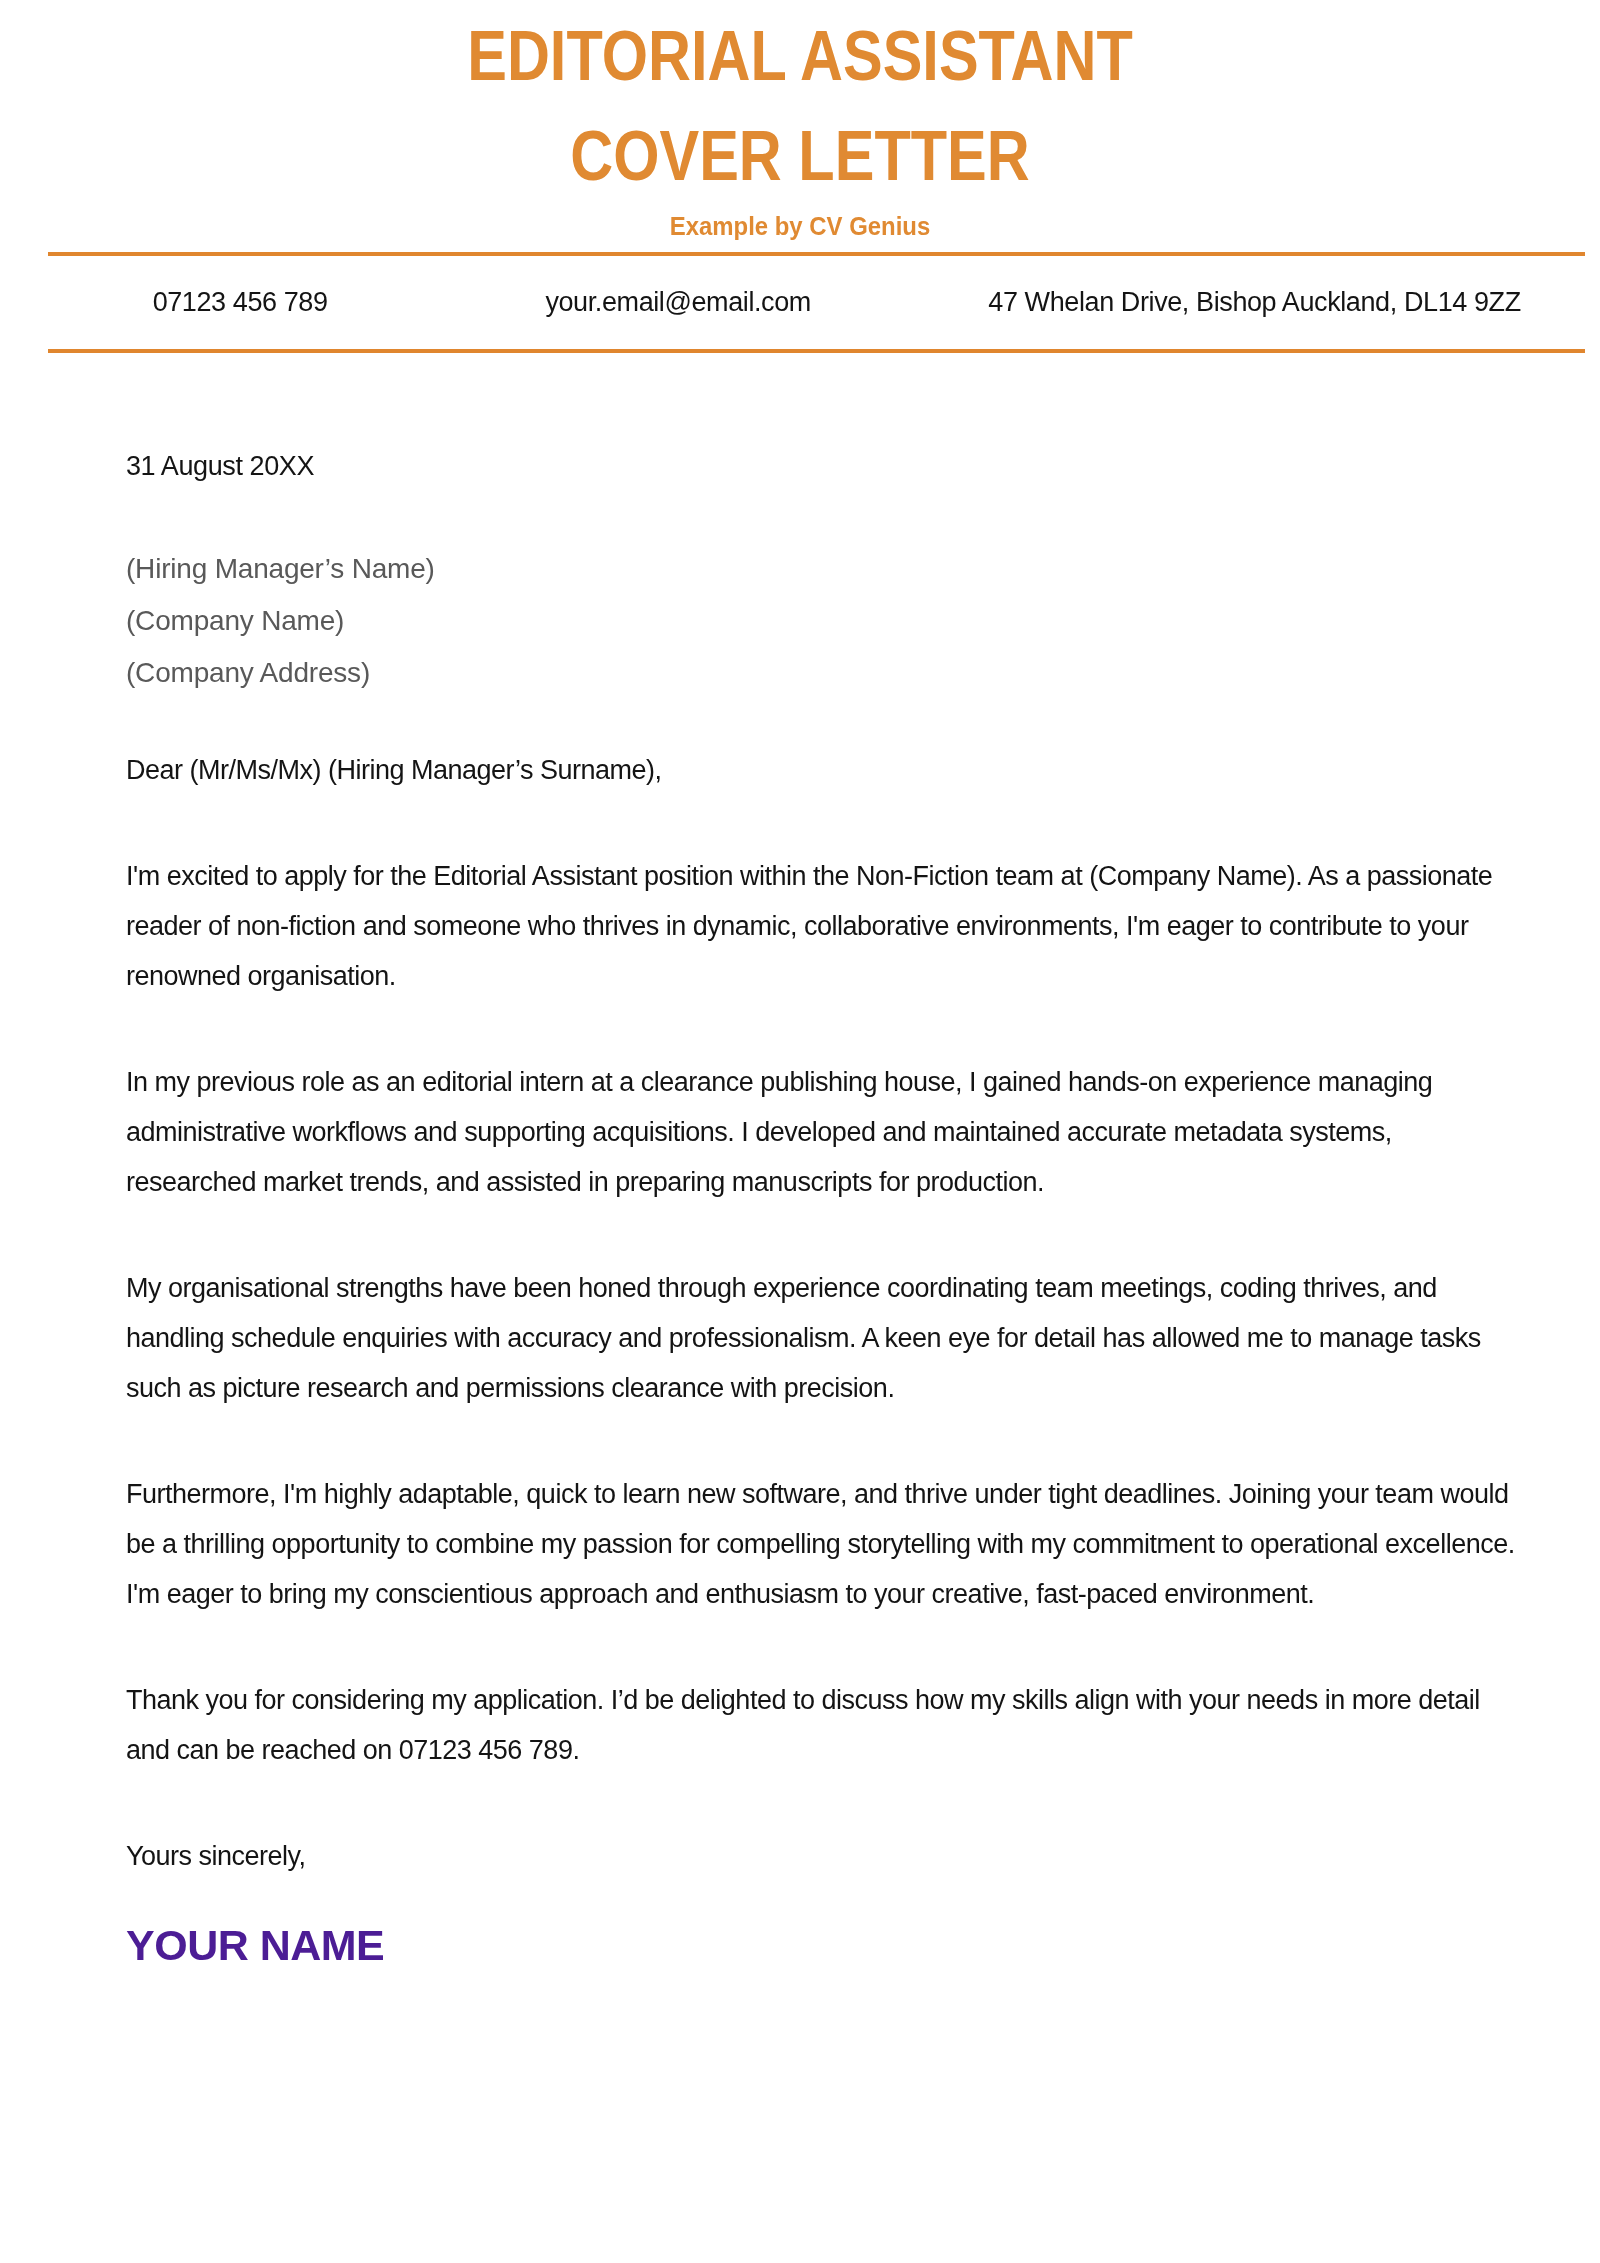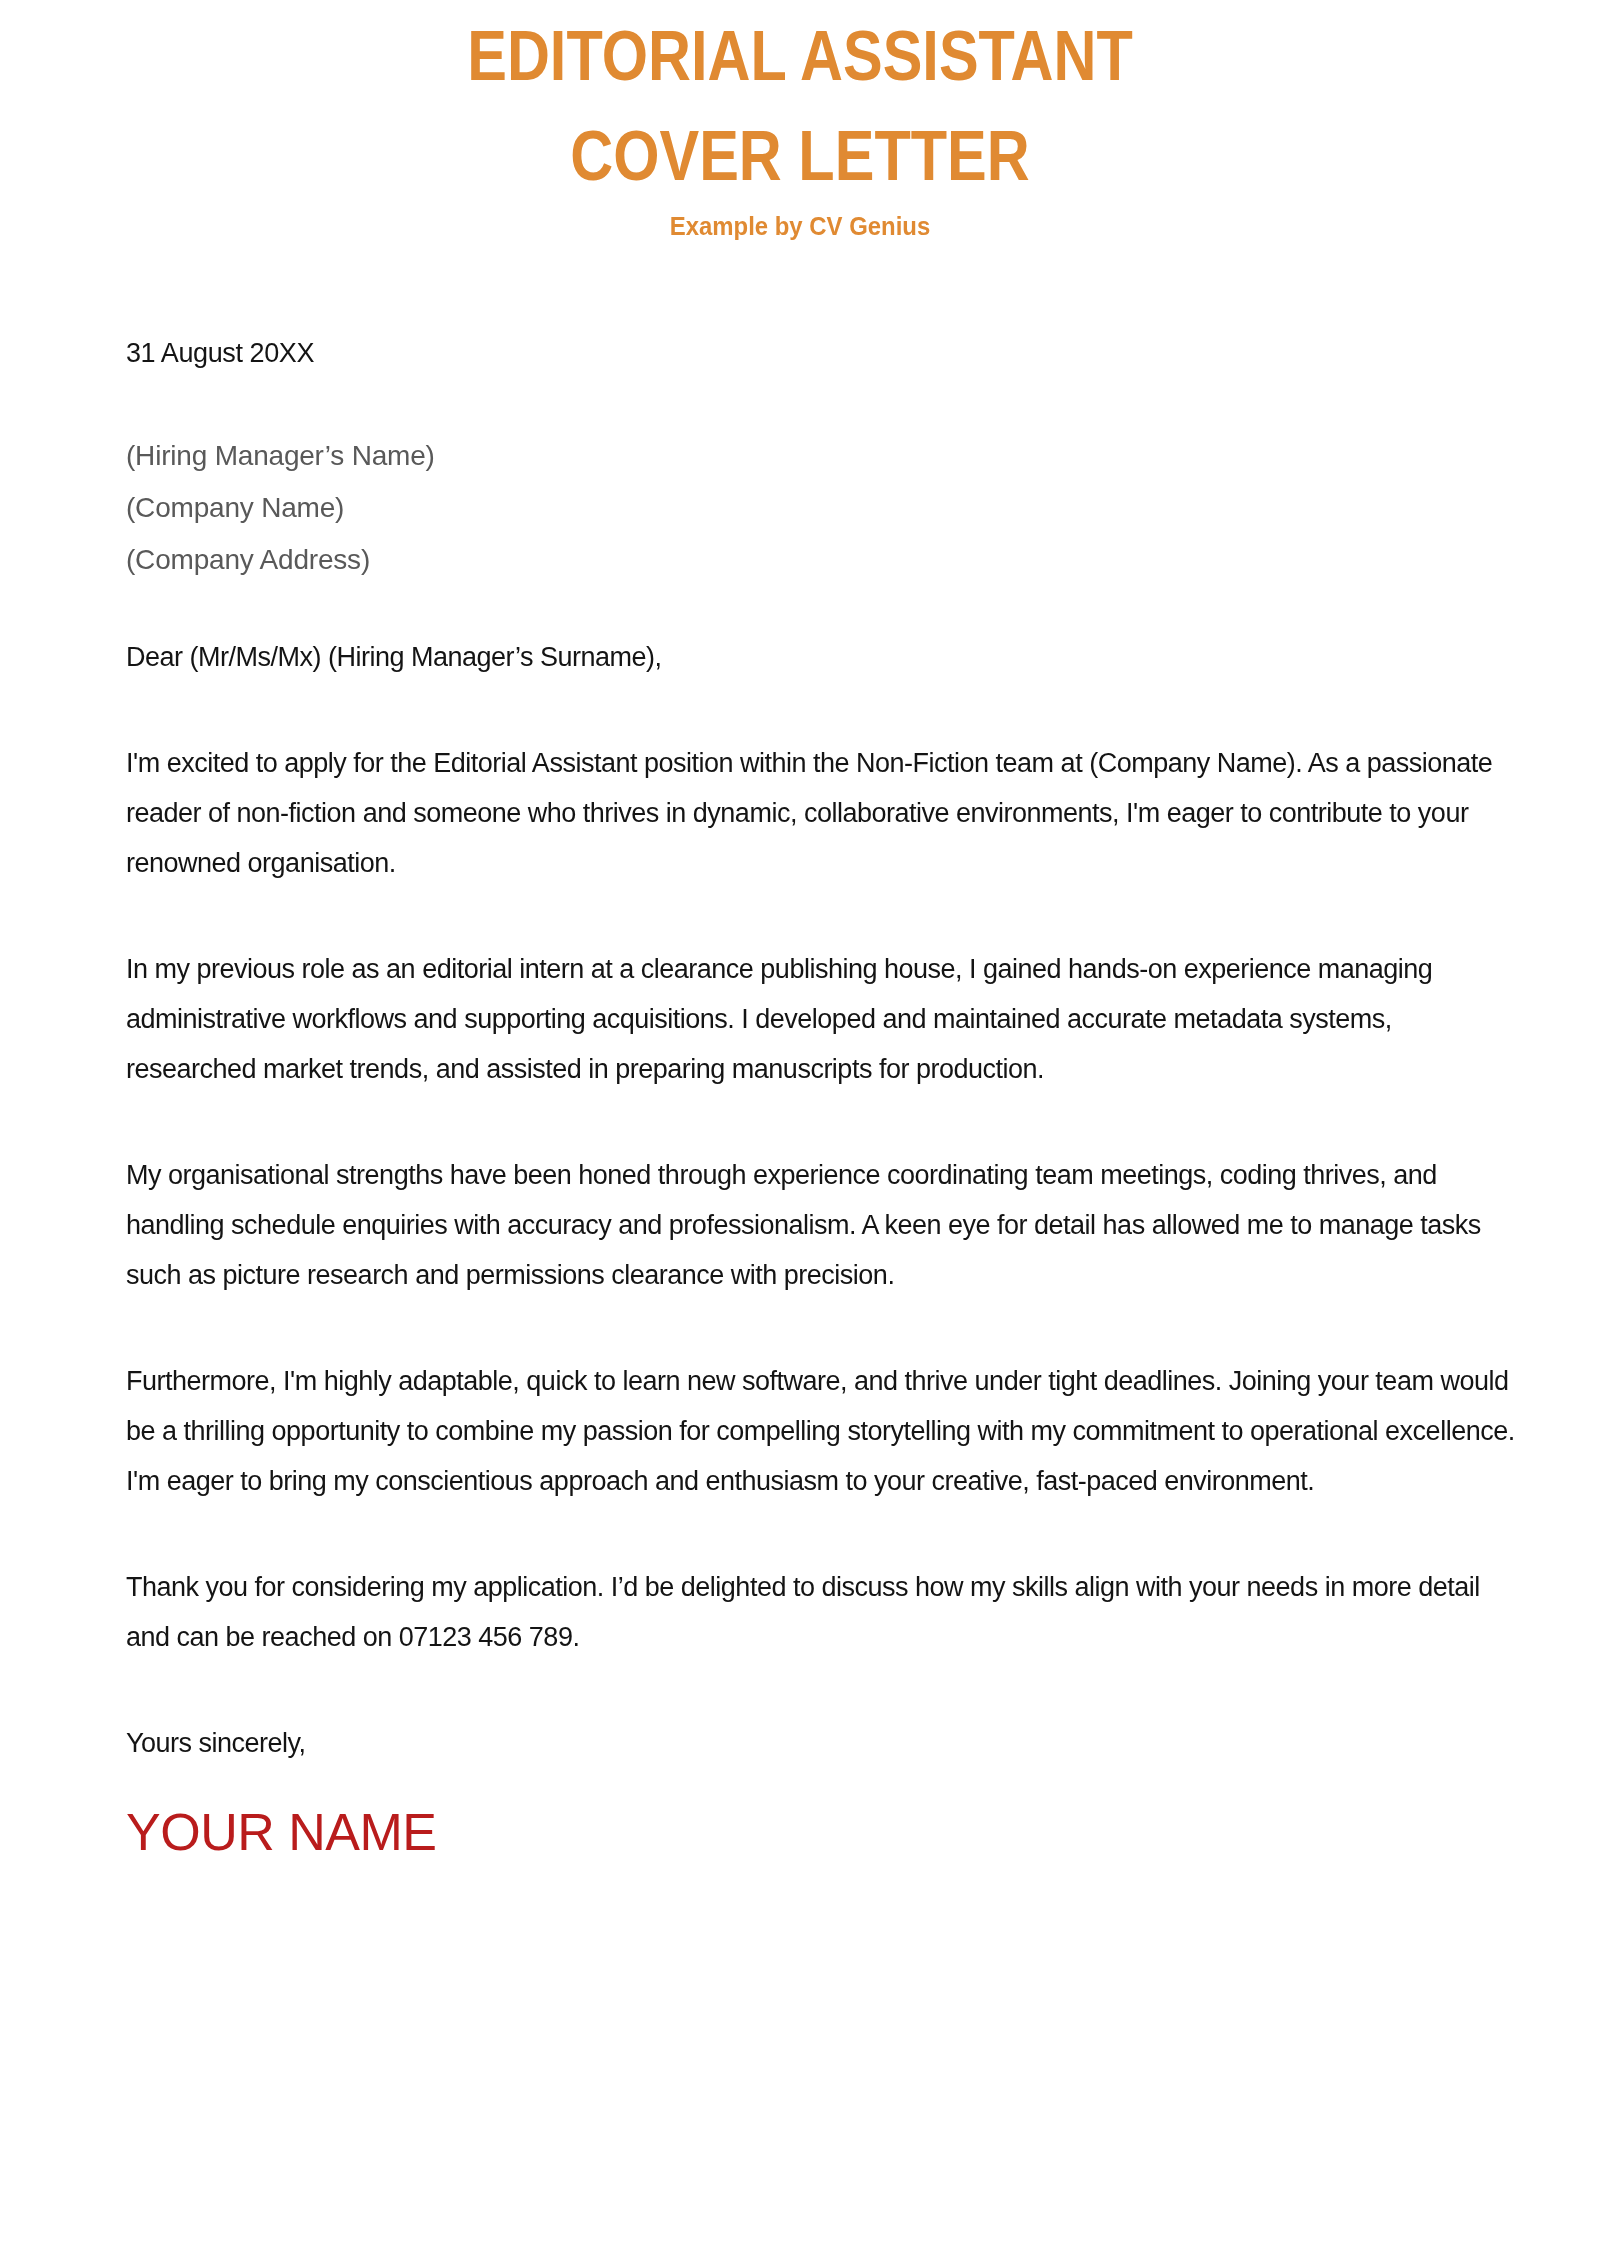--- a/index.html
+++ b/index.html
@@ -100,38 +100,43 @@
     line-height: 50px;
     letter-spacing: -0.5px;
   }
   .closing {
     margin: 0 0 42px 0;
     font-size: 27px;
     line-height: 50px;
     letter-spacing: -0.5px;
   }
   .signature {
-    font-size: 52px;
+    font-size: 43px;
     line-height: 44px;
-    font-weight: normal;
+    font-weight: bold;
     letter-spacing: -0.5px;
-    color: #b91c1c;
+    color: #4c1d95;
   }
 </style>
 </head>
 <body>
 
 <div class="page">
 
   <header class="doc-header">
     <div class="title-line">EDITORIAL ASSISTANT</div>
     <div class="title-line second">COVER LETTER</div>
     <div class="subtitle">Example by CV Genius</div>
   </header>
 
+  <div class="contact-bar">
+    <div class="contact-cell phone">07123 456 789</div>
+    <div class="contact-cell email">your.email@email.com</div>
+    <div class="contact-cell address">47 Whelan Drive, Bishop Auckland, DL14 9ZZ</div>
+  </div>
 
   <main class="letter-body">
 
     <div class="date-line">31 August 20XX</div>
 
     <div class="recipient-block">
       <div class="recipient-line">(Hiring Manager’s Name)</div>
       <div class="recipient-line">(Company Name)</div>
       <div class="recipient-line">(Company Address)</div>
     </div>

